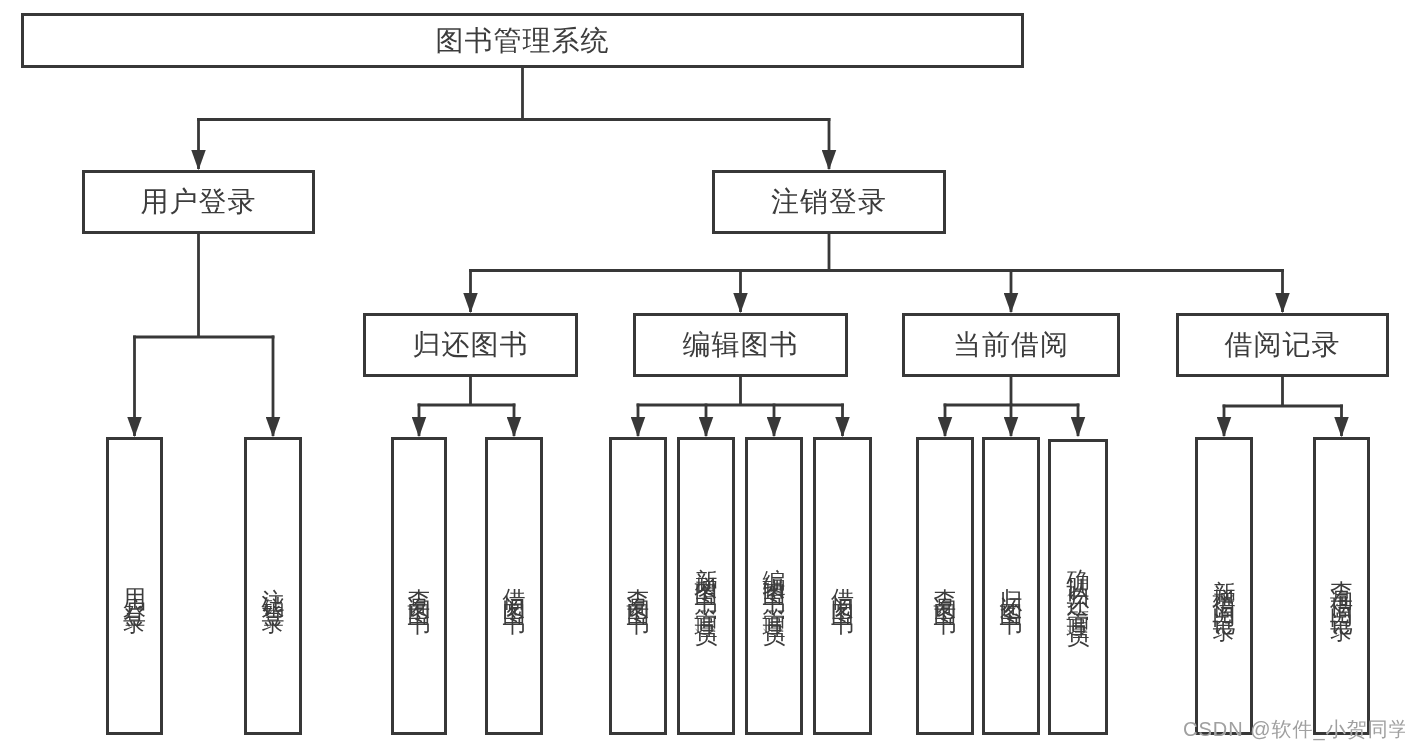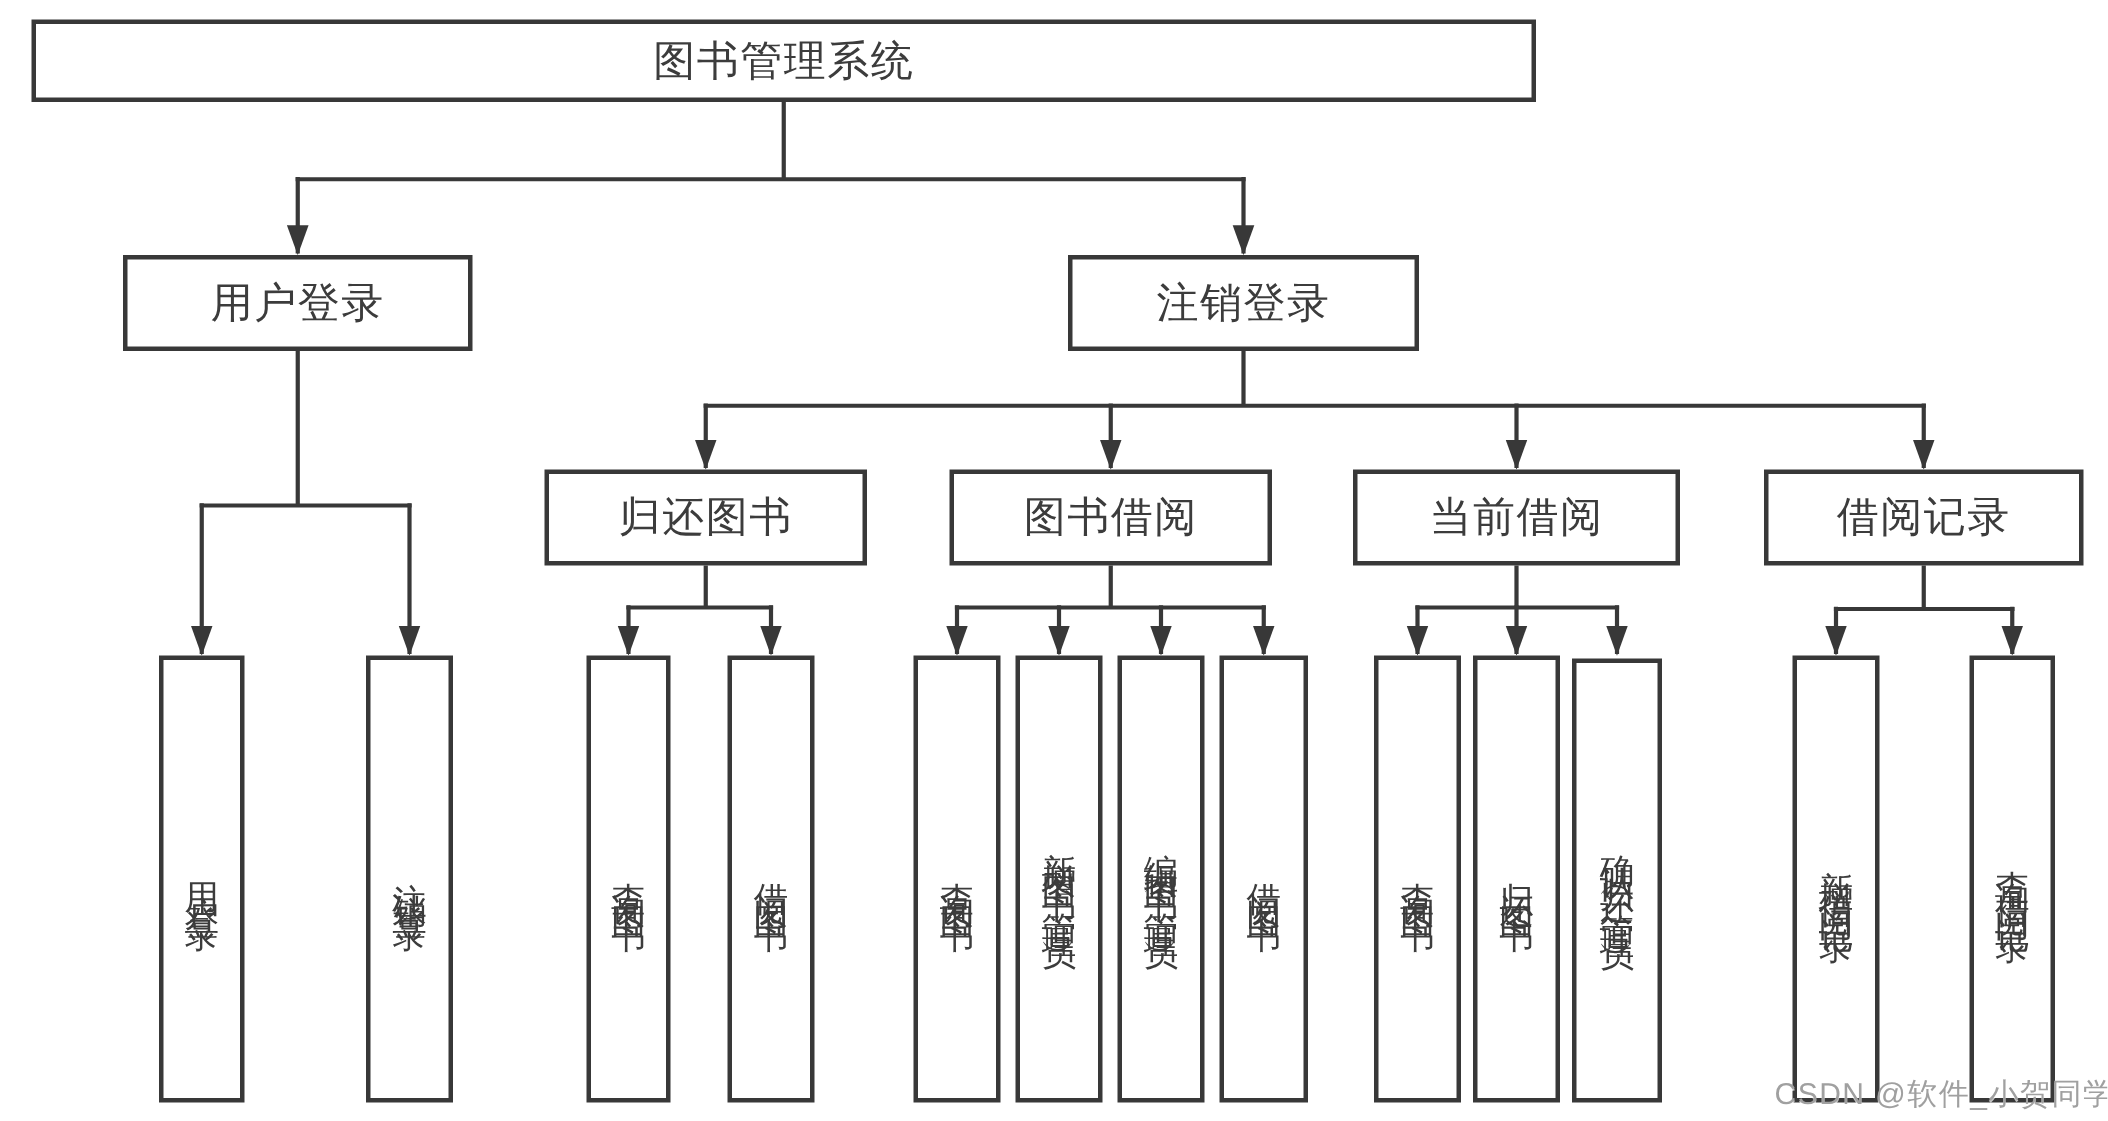--- a/index.html
+++ b/index.html
@@ -95,21 +95,21 @@
     <span>用户登录</span>
   </div>
   <div class="box lvl" style="left:712px;top:170px;width:234px;height:64px;">
     <span>注销登录</span>
   </div>
 
   <div class="box lvl" style="left:363px;top:313px;width:215px;height:64px;">
     <span>归还图书</span>
   </div>
   <div class="box lvl" style="left:633px;top:313px;width:215px;height:64px;">
-    <span>图书借阅</span>
+    <span>编辑图书</span>
   </div>
   <div class="box lvl" style="left:902px;top:313px;width:218px;height:64px;text-align:right;">
     <span>当前借阅</span>
   </div>
   <div class="box lvl" style="left:1176px;top:313px;width:213px;height:64px;">
     <span>借阅记录</span>
   </div>
 
   <div class="box leaf" style="left:106px;top:437px;width:57px;height:298px;">
     <span class="vtext">用户登录</span>

